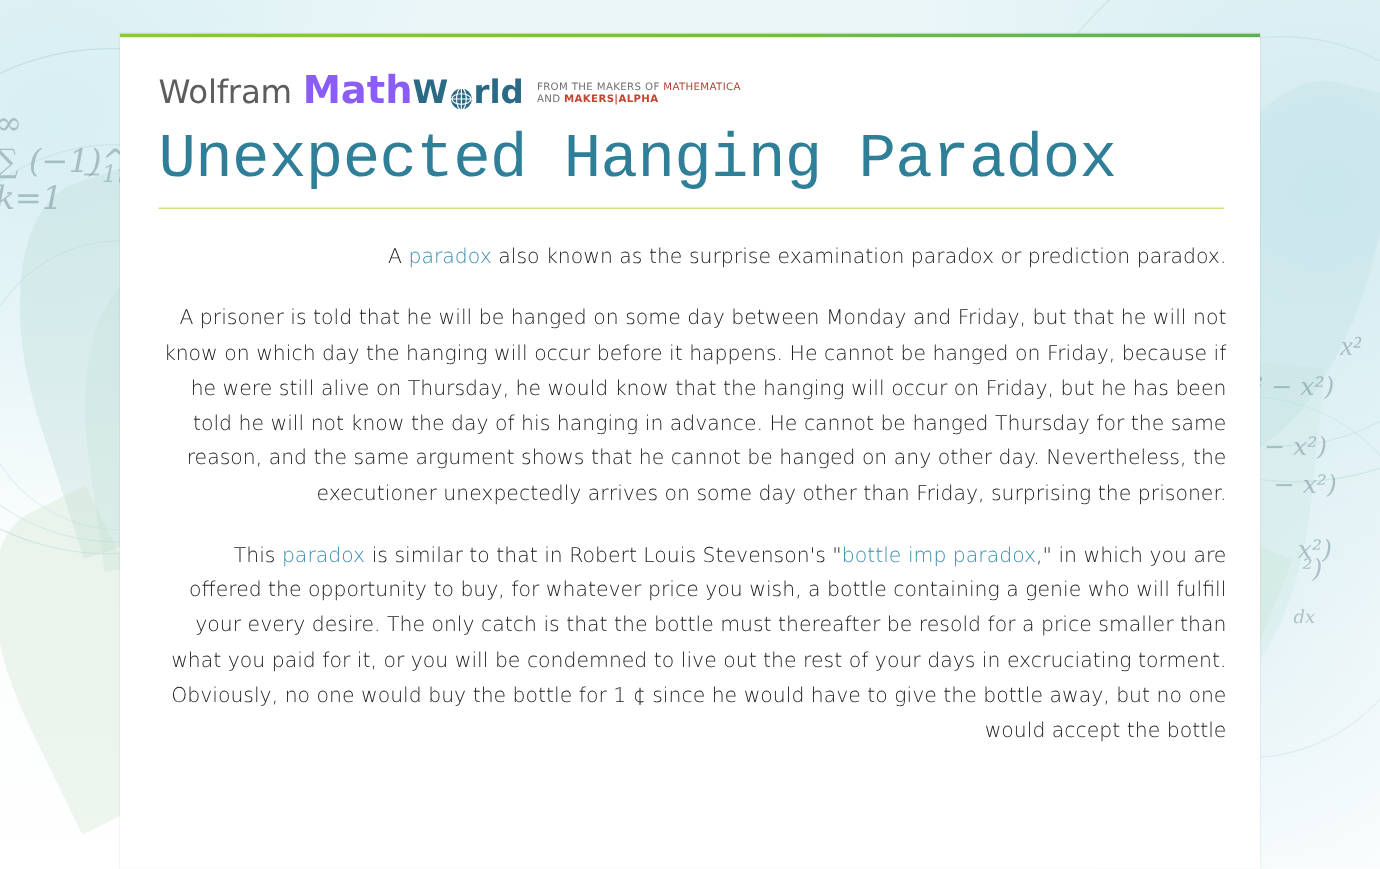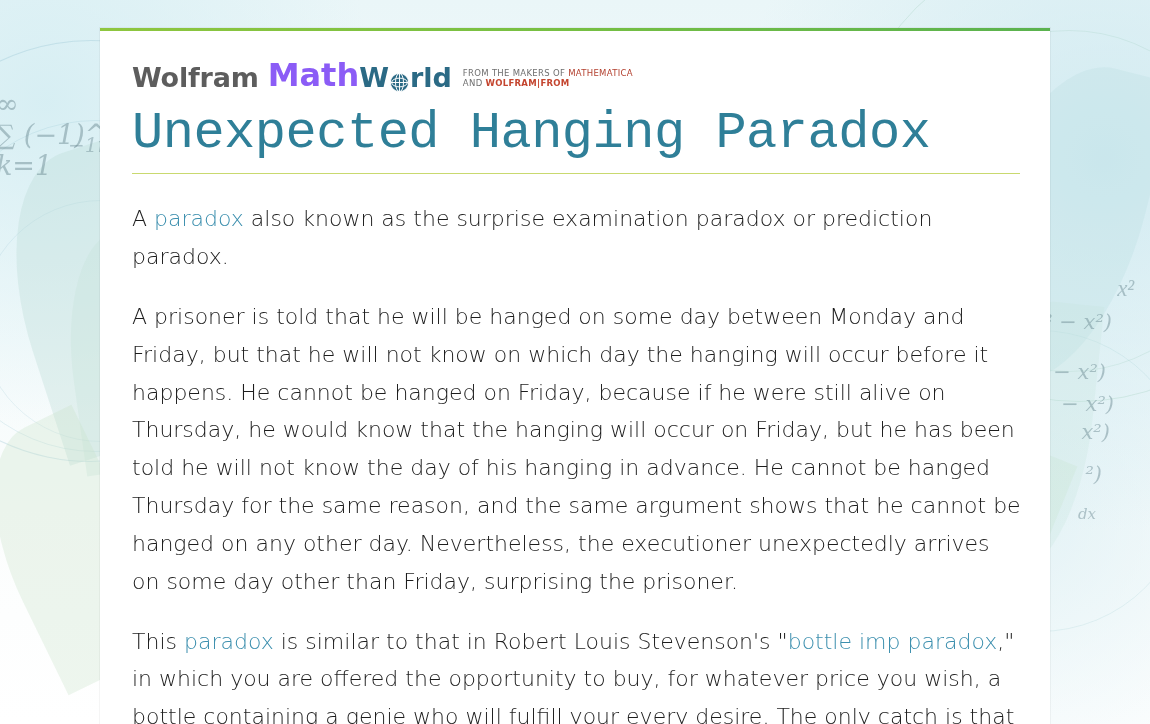--- a/index.html
+++ b/index.html
@@ -56,21 +56,21 @@
     font-style: italic;
     white-space: pre;
     line-height: 1.15;
   }
   .bm1 { left: -4px;  top: 88px;  font-size: 27px; }
   .bm2 { left: 68px;  top: 134px; font-size: 20px; color: rgba(100,130,140,0.40); }
   .bm3 { right: 10px; top: 276px; font-size: 23px; font-family: Liberation Serif, serif; }
   .bm4 { right: 38px; top: 310px; font-size: 21px; }
   .bm5 { right: 44px; top: 360px; font-size: 21px; }
   .bm6 { right: 36px; top: 392px; font-size: 21px; }
-  .bm7 { right: 40px; top: 420px; font-size: 21px; }
+  .bm7 { right: 40px; top: 446px; font-size: 21px; }
   .bm8 { right: 48px; top: 462px; font-size: 21px; }
   .bm9 { right: 54px; top: 506px; font-size: 15px; }
 
   
   #card {
     position: absolute;
     left: 100px;
     top: 28px;
     width: 950px;
     height: 696px;
@@ -89,21 +89,21 @@
   #logo-row {
     display: flex;
     align-items: flex-end;
     height: 34px;
     margin-top: 4px;
     margin-left: 0px;
   }
   .logo-wolfram {
     font-family: "DejaVu Sans", sans-serif;
     font-size: 27px;
-    font-weight: 700;
+    font-weight: 400;
     color: #5d5d5d;
     letter-spacing: -0.2px;
     line-height: 1;
   }
   .logo-math {
     font-family: "DejaVu Sans", sans-serif;
     font-size: 32px;
     font-weight: 700;
     color: #8b5cf6;
     margin-left: 9px;
@@ -157,26 +157,27 @@
   }
   #title-rule {
     margin-top: 10px;
     border-bottom: 1px solid #c9d96f;
     width: 888px;
   }
 
   
   .para {
     font-family: "DejaVu Sans", sans-serif;
-    font-size: 22px;
+    font-size: 17px;
     line-height: 1.72;
     color: #1d1d1d;
     margin: 22px 0 0 0;
     width: 890px;
     font-weight: 300;
+    text-align: right;
   }
   .para.first { margin-top: 26px; }
   a.link {
     color: #3c8fae;
     text-decoration: none;
   }
 </style>
 </head>
 <body>
 
@@ -228,21 +229,21 @@
           </g>
         </svg>
       </span>
       <span class="logo-world">rld</span>
 
       <div id="logo-tag">
         <div class="tag-line1">
           <span>FROM THE MAKERS OF </span><span class="tag-strong">MATHEMATICA</span>
         </div>
         <div class="tag-line2">
-          <span>AND </span><span class="tag-strong-alt">WOLFRAM|FROM</span>
+          <span>AND </span><span class="tag-strong-alt">MAKERS|ALPHA</span>
         </div>
       </div>
     </div>
 
     <h1 id="title">Unexpected Hanging Paradox</h1>
     <div id="title-rule"></div>
 
     <p class="para first">
       <span>A </span><a class="link" href="#">paradox</a><span> also known as the surprise examination paradox or prediction paradox.</span>
     </p>

